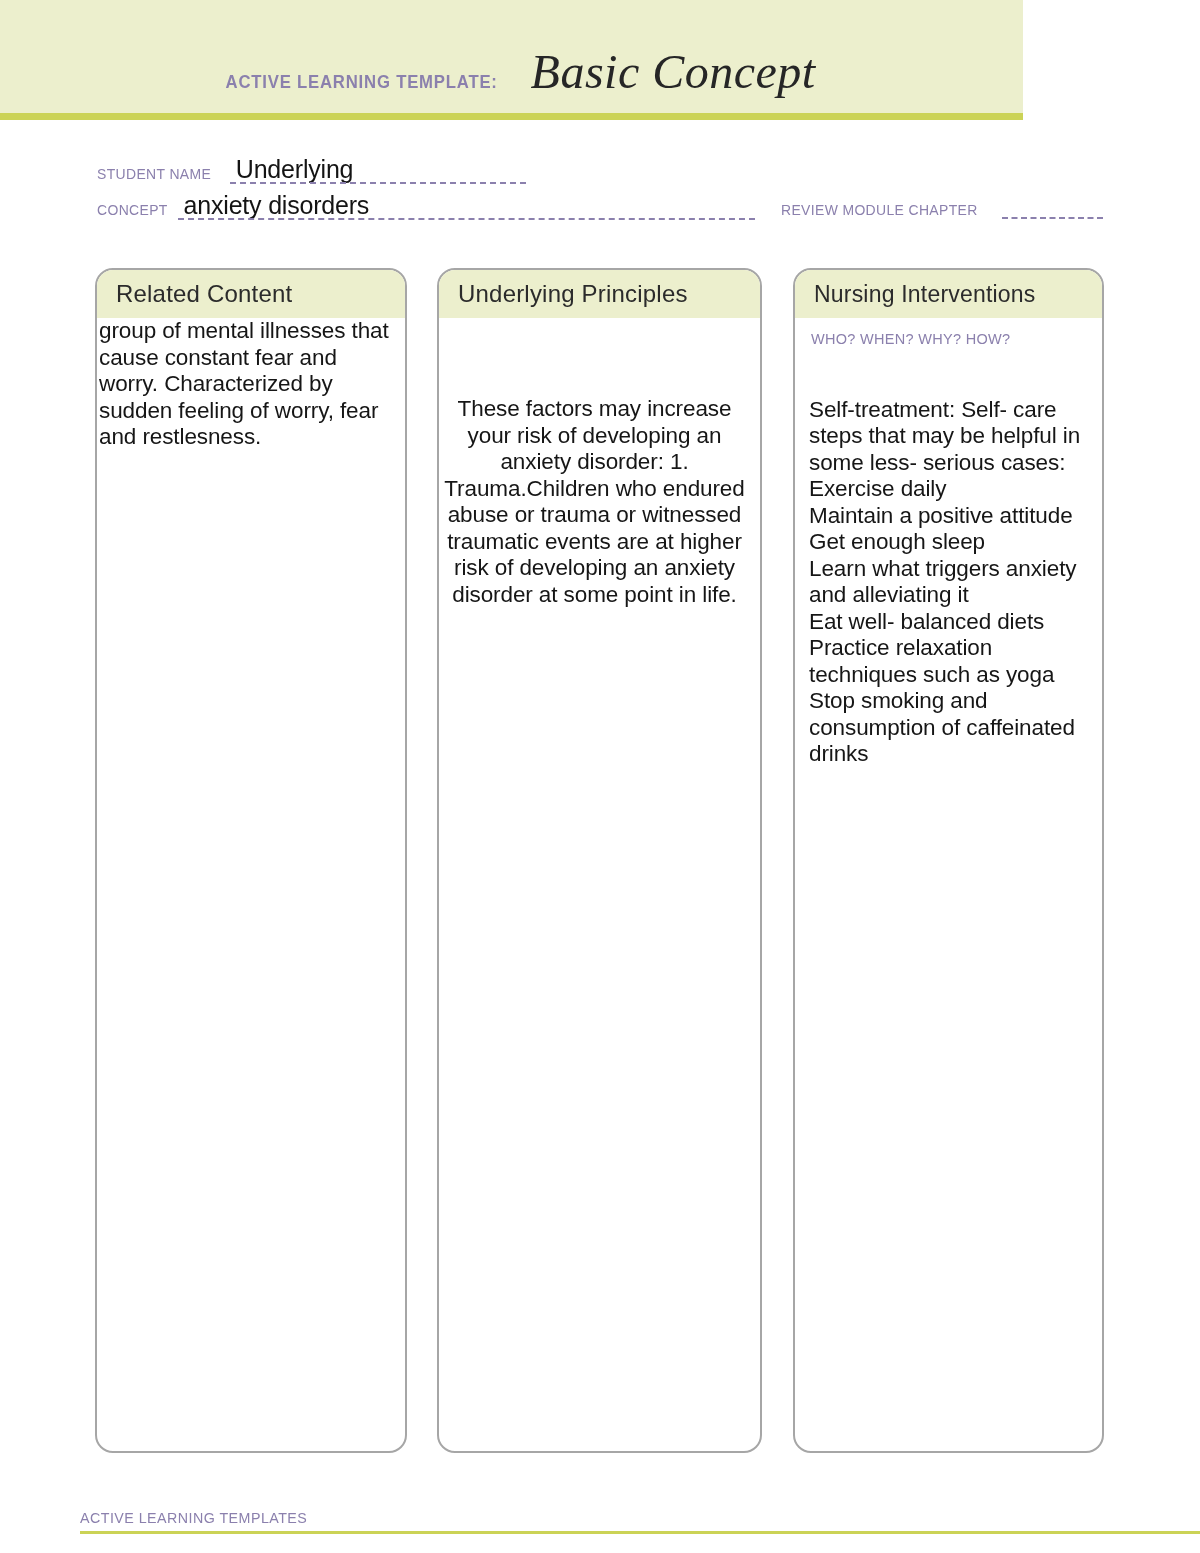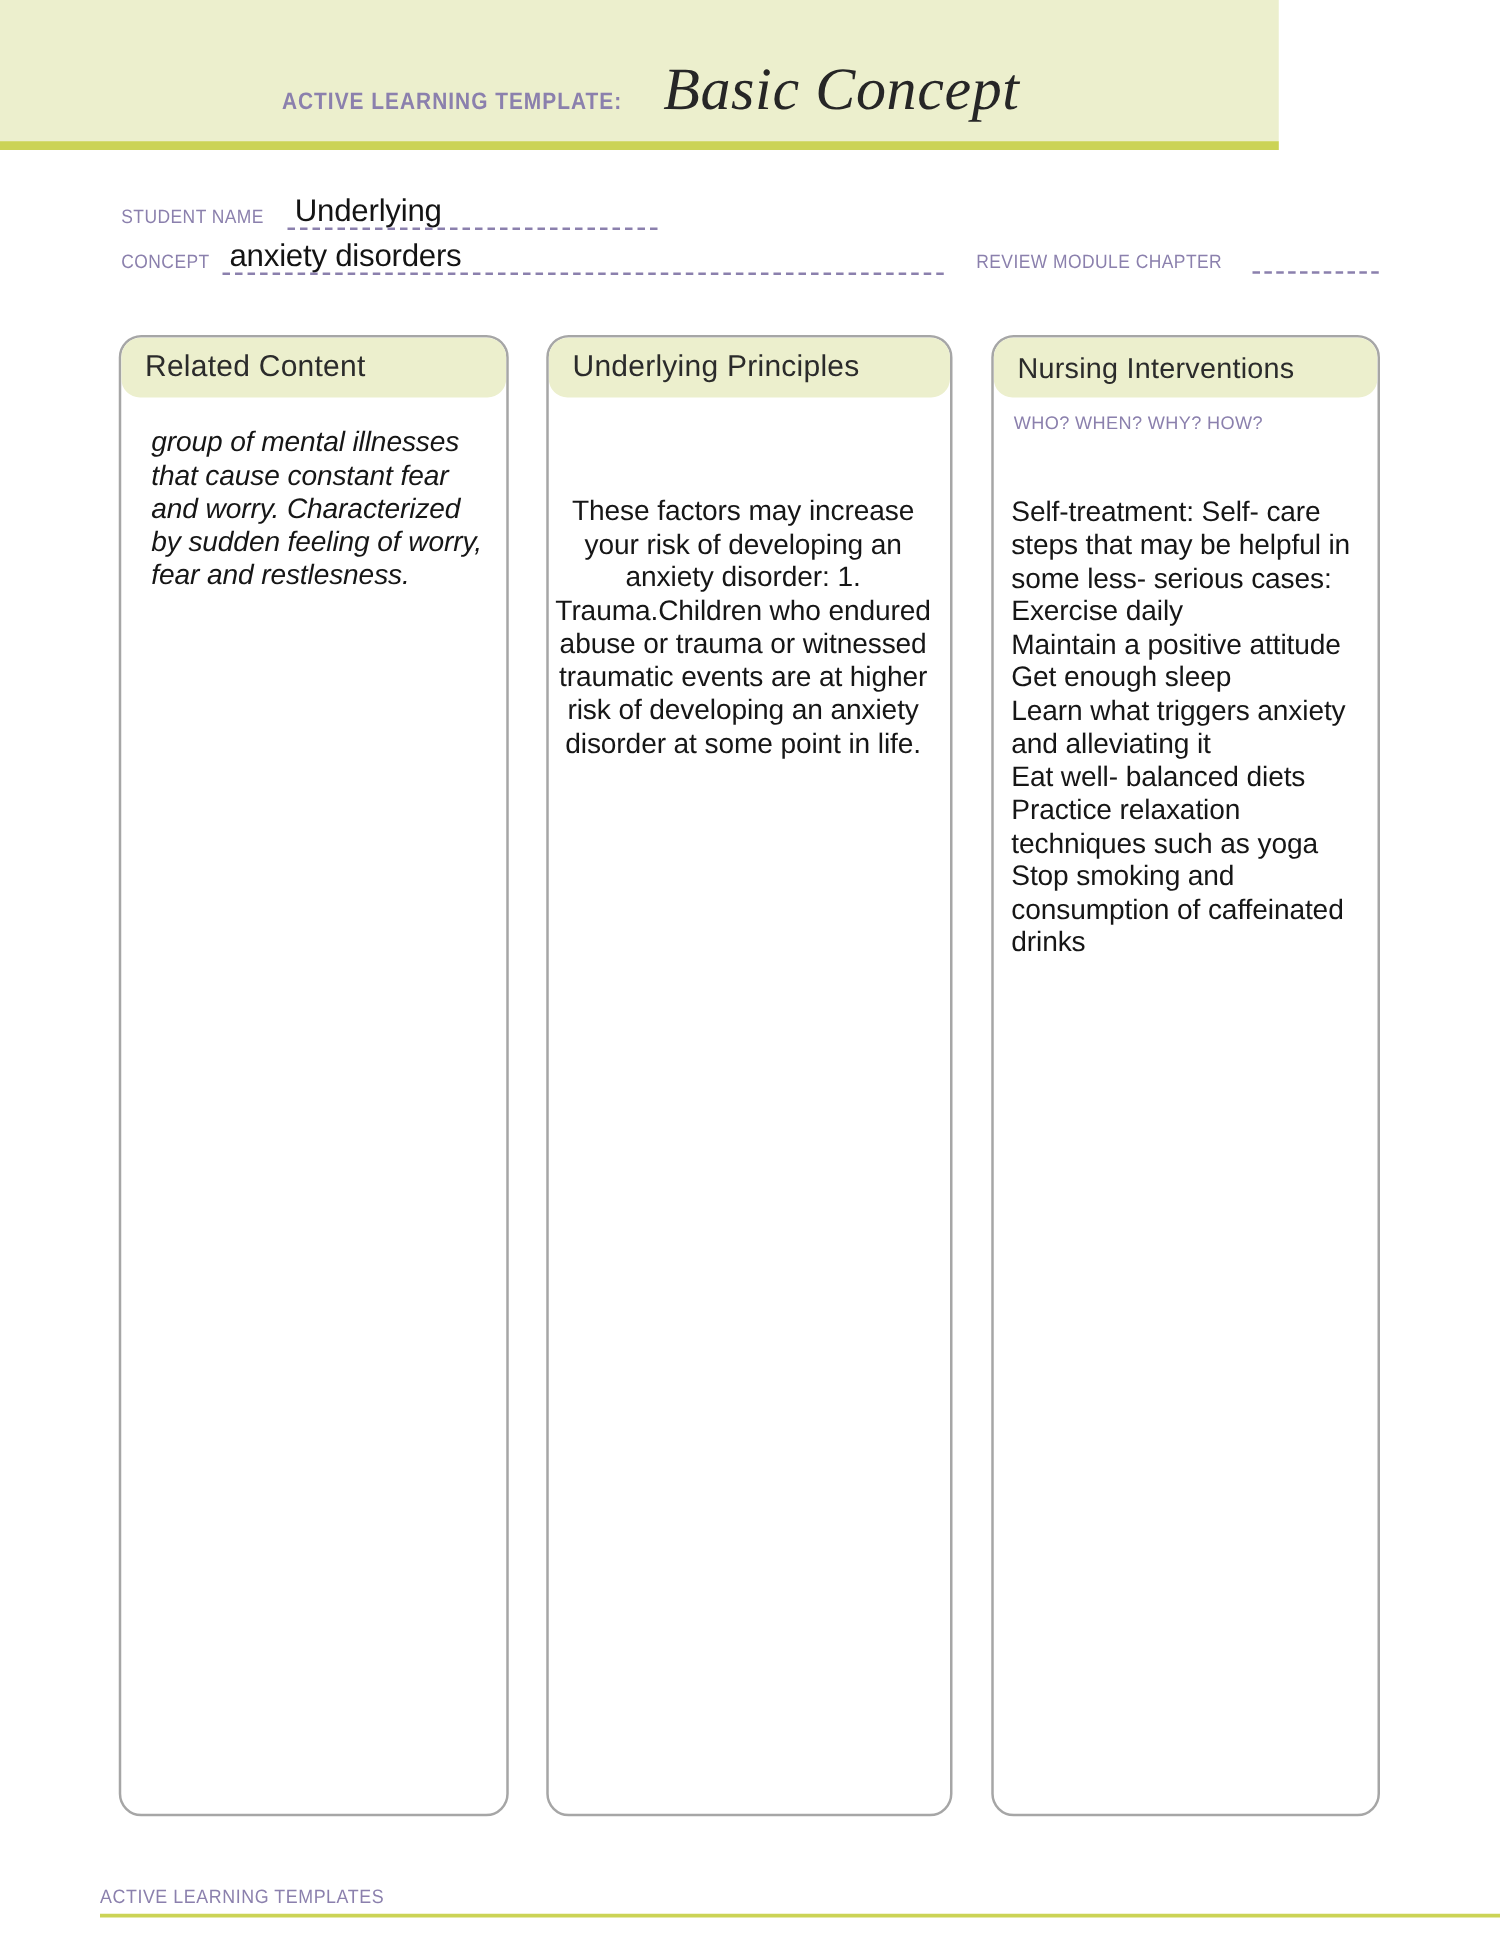--- a/index.html
+++ b/index.html
@@ -123,21 +123,20 @@
   #card-principles{ left: 437px; width: 325px; text-align: center; }
   #card-nursing   { left: 793px; width: 311px; }
 
   .card-header {
     height: 48px;
     background: #ecefcd;
     display: flex;
     align-items: center;
     padding-left: 19px;
     box-sizing: border-box;
-    border-radius: 15px;
   }
   .card-title {
     font-family: "Liberation Sans", sans-serif;
     font-size: 24px;
     font-weight: 400;
     color: #2b2b2b;
     letter-spacing: 0.2px;
     white-space: nowrap;
   }
   #card-nursing .card-title { font-size: 23px; }
@@ -154,21 +153,21 @@
 
   .card-body {
     padding: 0 10px 0 14px;
     font-family: "Liberation Sans", sans-serif;
     font-size: 22.5px;
     line-height: 26.5px;
     color: #161616;
     white-space: pre-wrap;
     letter-spacing: -0.1px;
   }
-  #related-body    { margin-top: 23px; padding-left: 24px; font-style: italic; }
+  #related-body    { padding-left: 2px; }
   #principles-body { margin-top: 78px; padding-left: 0; }
   #nursing-body    { margin-top: 48px; padding-left: 14px; }
 
   
   #footer {
     position: absolute;
     left: 80px;
     bottom: 19px;
     width: 1120px;
   }

